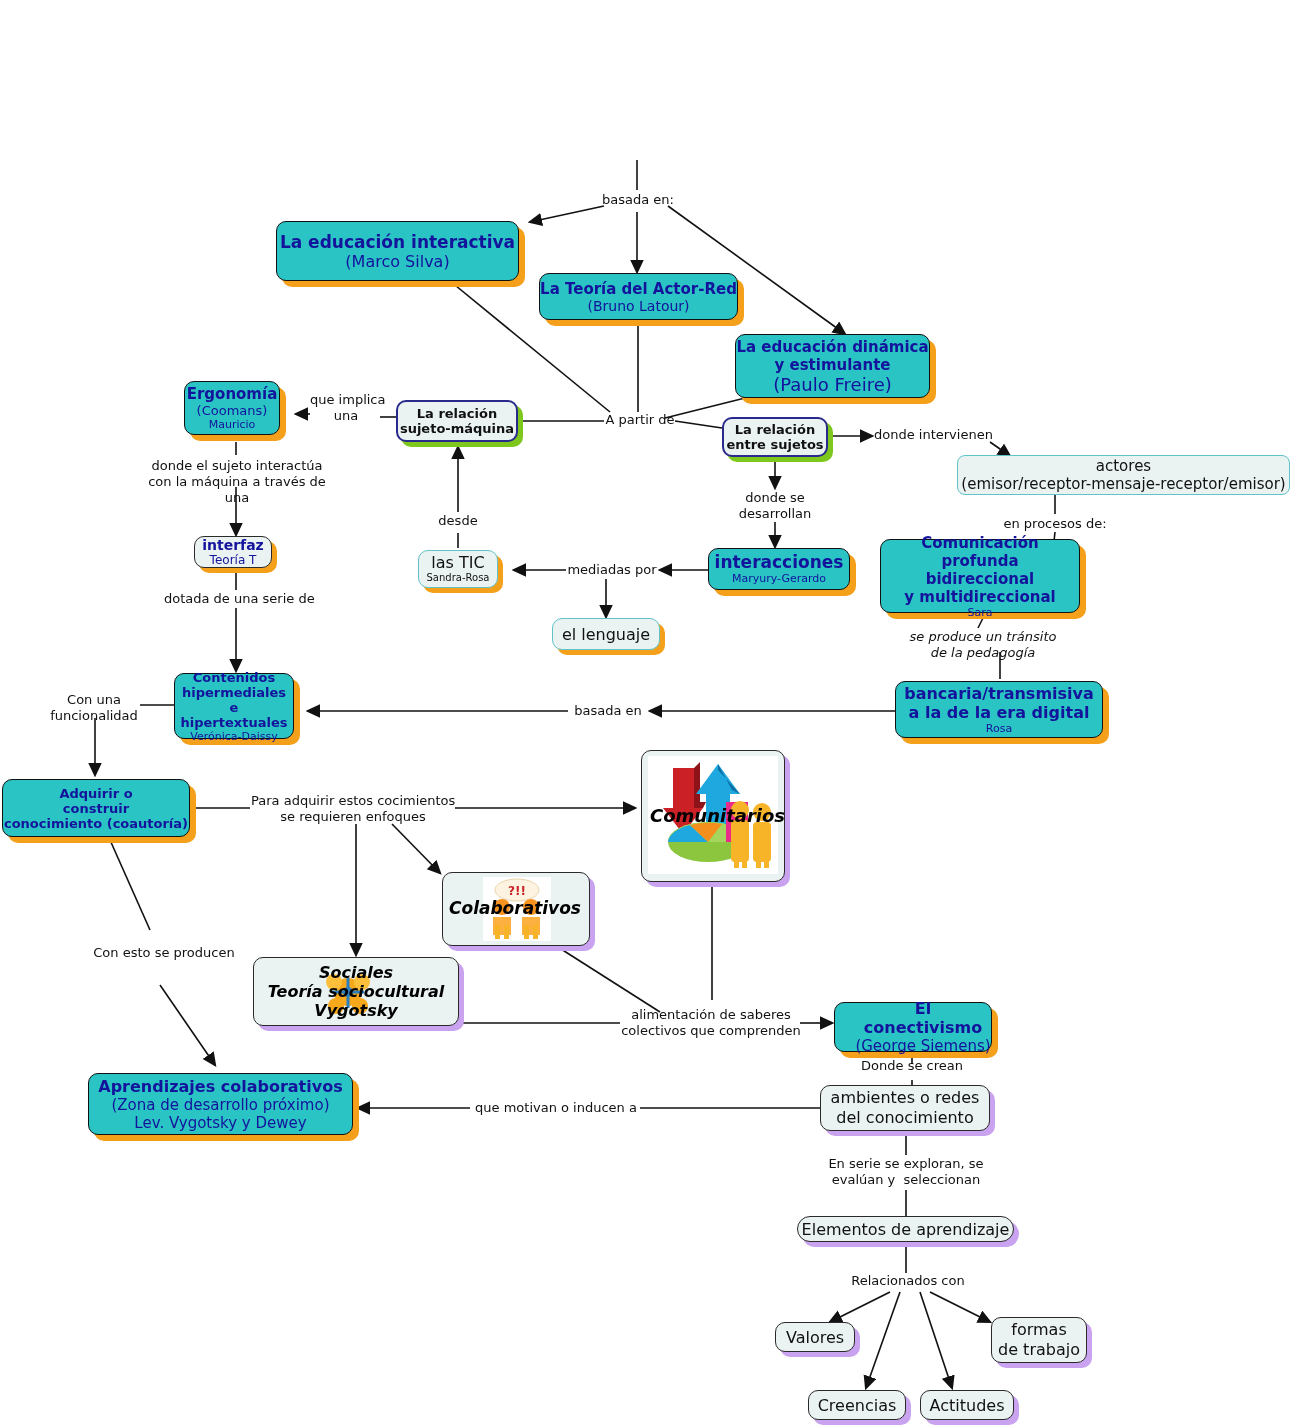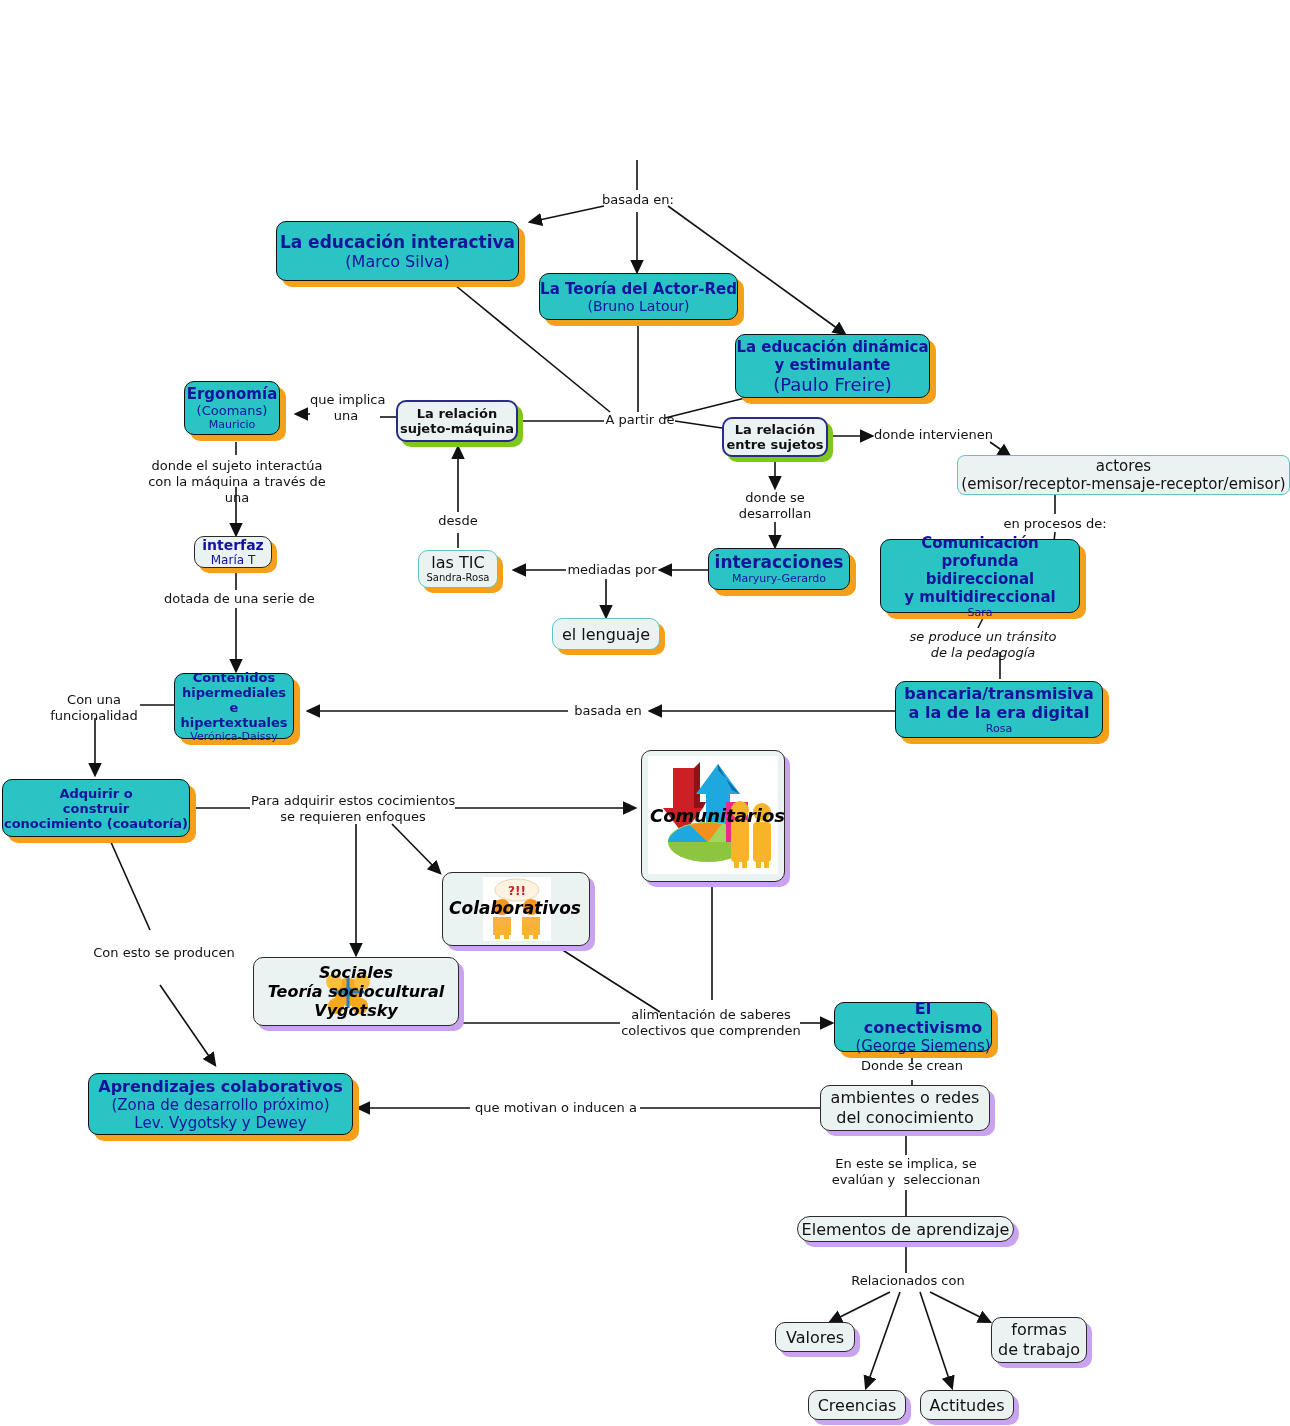--- a/index.html
+++ b/index.html
@@ -177,21 +177,21 @@
     <div class="b1" style="font-size:13px;line-height:15px">entre sujetos</div>
   </div>
 
   <div class="node pale pale-cyan" style="left:957px;top:455px;width:333px;height:40px;border-radius:8px;">
     <div class="t1" style="font-size:15px;line-height:18px">actores</div>
     <div class="t1" style="font-size:15px;line-height:18px">(emisor/receptor-mensaje-receptor/emisor)</div>
   </div>
 
   <div class="node pale pale-orange" style="left:194px;top:536px;width:78px;height:32px;">
     <div class="b1" style="font-size:14px;line-height:16px;color:#13139c">interfaz</div>
-    <div style="font-size:12px;line-height:14px;color:#13139c">María T</div>
+    <div style="font-size:12px;line-height:14px;color:#13139c">Teoría T</div>
   </div>
 
   <div class="node pale pale-orange" style="left:418px;top:550px;width:80px;height:38px;border:1px solid #5fc3c9;">
     <div class="t1" style="font-size:16px;line-height:18px">las TIC</div>
     <div style="font-size:10px;line-height:12px;color:#111">Sandra-Rosa</div>
   </div>
 
   <div class="node teal" style="left:708px;top:548px;width:142px;height:42px;">
     <div class="t1" style="font-size:17px;line-height:19px">interacciones</div>
     <div class="t3" style="font-size:11px;line-height:13px">Maryury-Gerardo</div>
@@ -348,17 +348,17 @@
   <div class="lbl" style="left:566px;top:703px;width:84px;">basada en</div>
   <div class="lbl" style="left:48px;top:692px;width:92px;">Con una
 funcionalidad</div>
   <div class="lbl" style="left:251px;top:793px;width:204px;">Para adquirir estos cocimientos
 se requieren enfoques</div>
   <div class="lbl" style="left:90px;top:945px;width:148px;">Con esto se producen</div>
   <div class="lbl" style="left:621px;top:1007px;width:180px;">alimentación de saberes
 colectivos que comprenden</div>
   <div class="lbl" style="left:856px;top:1058px;width:112px;">Donde se crean</div>
   <div class="lbl" style="left:472px;top:1100px;width:168px;">que motivan o inducen a</div>
-  <div class="lbl" style="left:820px;top:1156px;width:172px;">En este se implica, se
+  <div class="lbl" style="left:820px;top:1156px;width:172px;">En serie se exploran, se
 evalúan y  seleccionan</div>
   <div class="lbl" style="left:850px;top:1273px;width:116px;">Relacionados con</div>
 
 </div>
 
 </body></html>

